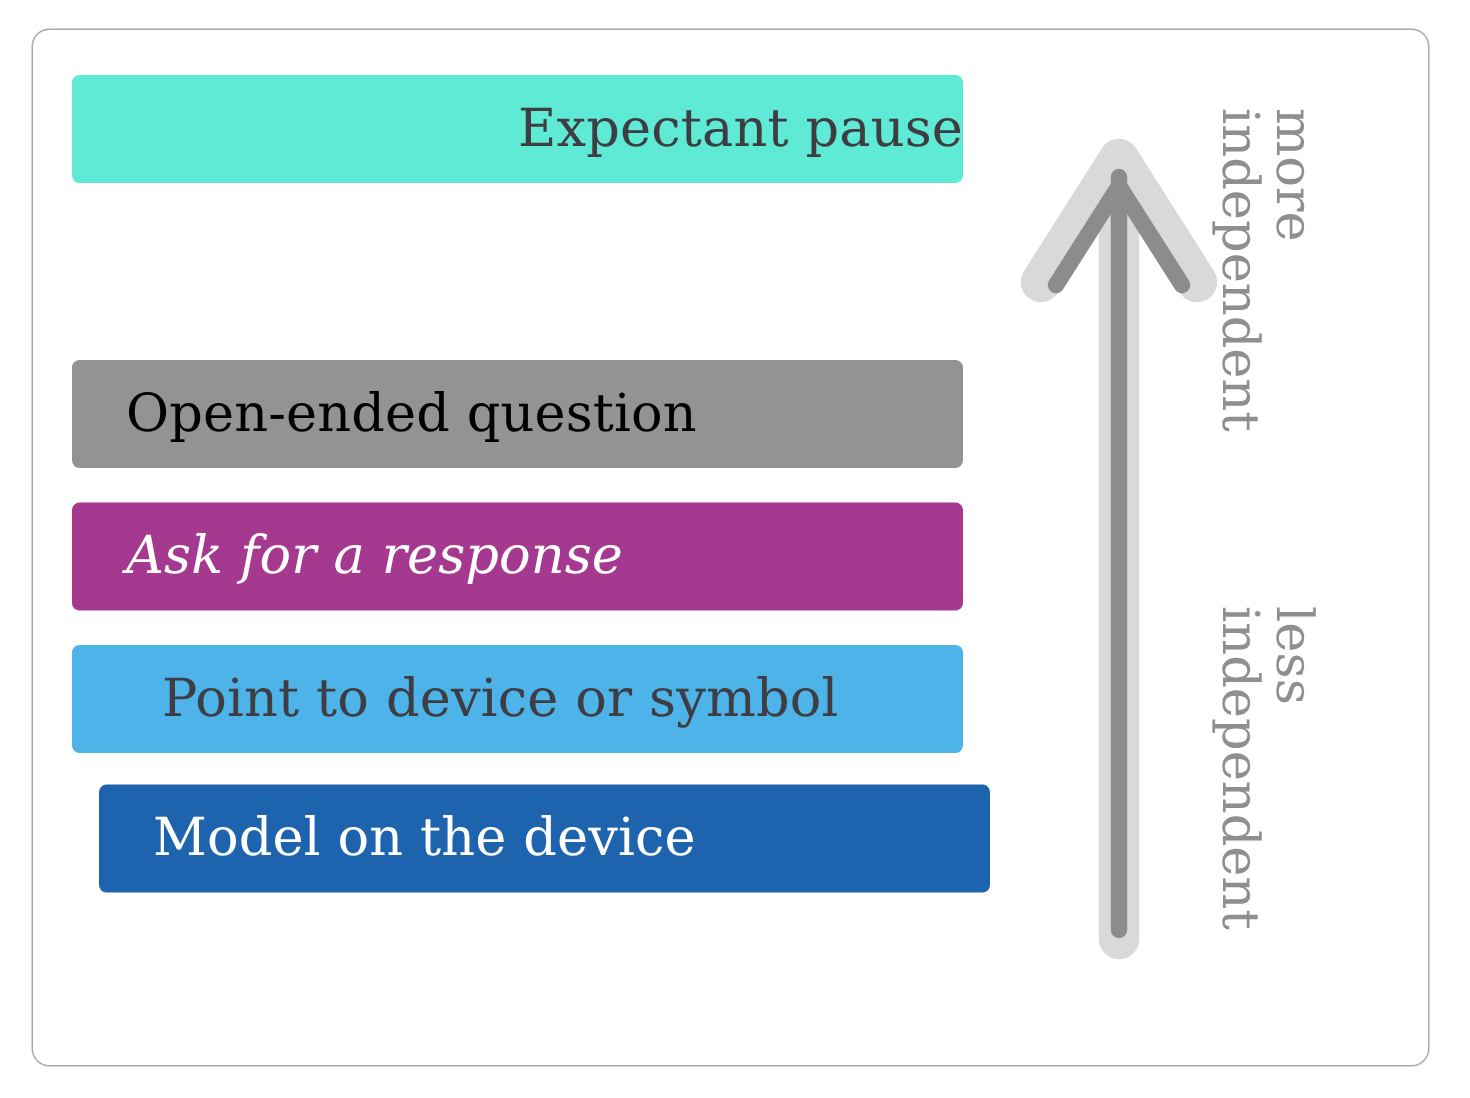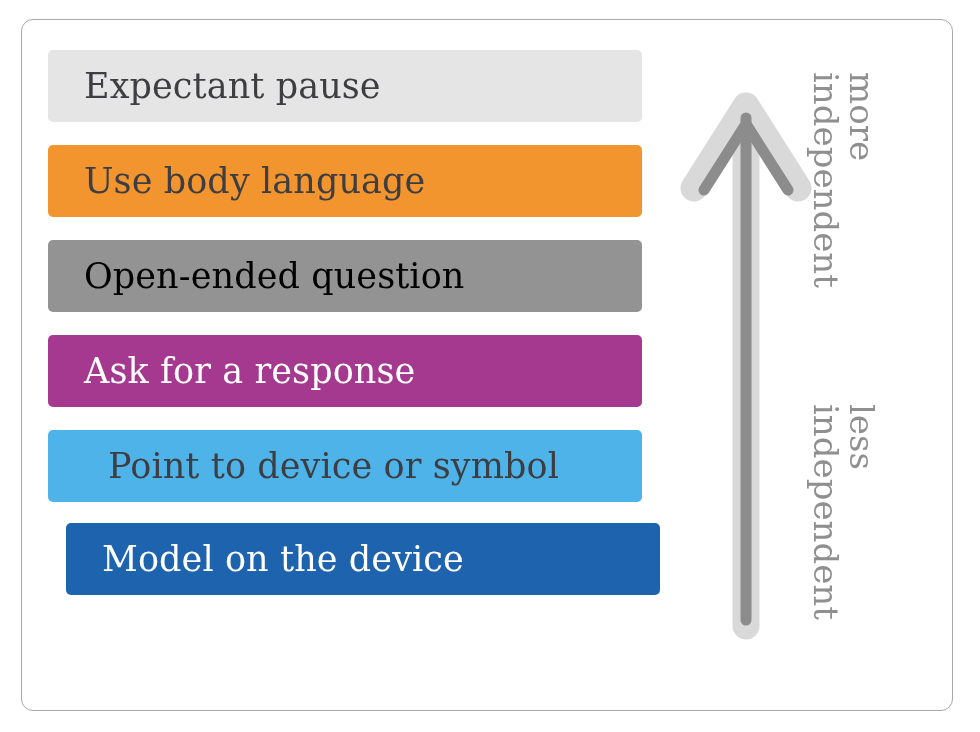--- a/index.html
+++ b/index.html
@@ -100,33 +100,30 @@
 </style>
 </head>
 <body>
 
 <div id="canvas">
 
   <div id="card" style="border-color: rgb(169, 169, 169); background-color: rgb(255, 255, 255);"></div>
 
   <div id="bars">
 
-    <div class="bar r0" style="background-color: #e5e5e5;">
+    <div class="bar r0" style="background-color: #5eead4; justify-content: flex-end;">
       <span class="bar-label" style="color: rgb(61, 61, 66);">Expectant pause</span>
     </div>
 
-    <div class="bar r1" style="background-color: rgb(243, 149, 47);">
-      <span class="bar-label" style="color: rgb(61, 61, 66);">Use body language</span>
-    </div>
 
     <div class="bar r2" style="background-color: rgb(147, 147, 147);">
       <span class="bar-label" style="color: #000000;">Open-ended question</span>
     </div>
 
-    <div class="bar r3" style="background-color: rgb(165, 57, 143);">
+    <div class="bar r3" style="background-color: rgb(165, 57, 143); font-style: italic;">
       <span class="bar-label" style="color: rgb(255, 255, 255);">Ask for a response</span>
     </div>
 
     <div class="bar r4" style="background-color: rgb(78, 179, 232);">
       <span class="bar-label" style="color: rgb(61, 61, 66); margin-left: 24px;">Point to device or symbol</span>
     </div>
 
     <div class="bar r5" style="background-color: rgb(30, 99, 174);">
       <span class="bar-label" style="color: rgb(255, 255, 255);">Model on the device</span>
     </div>

